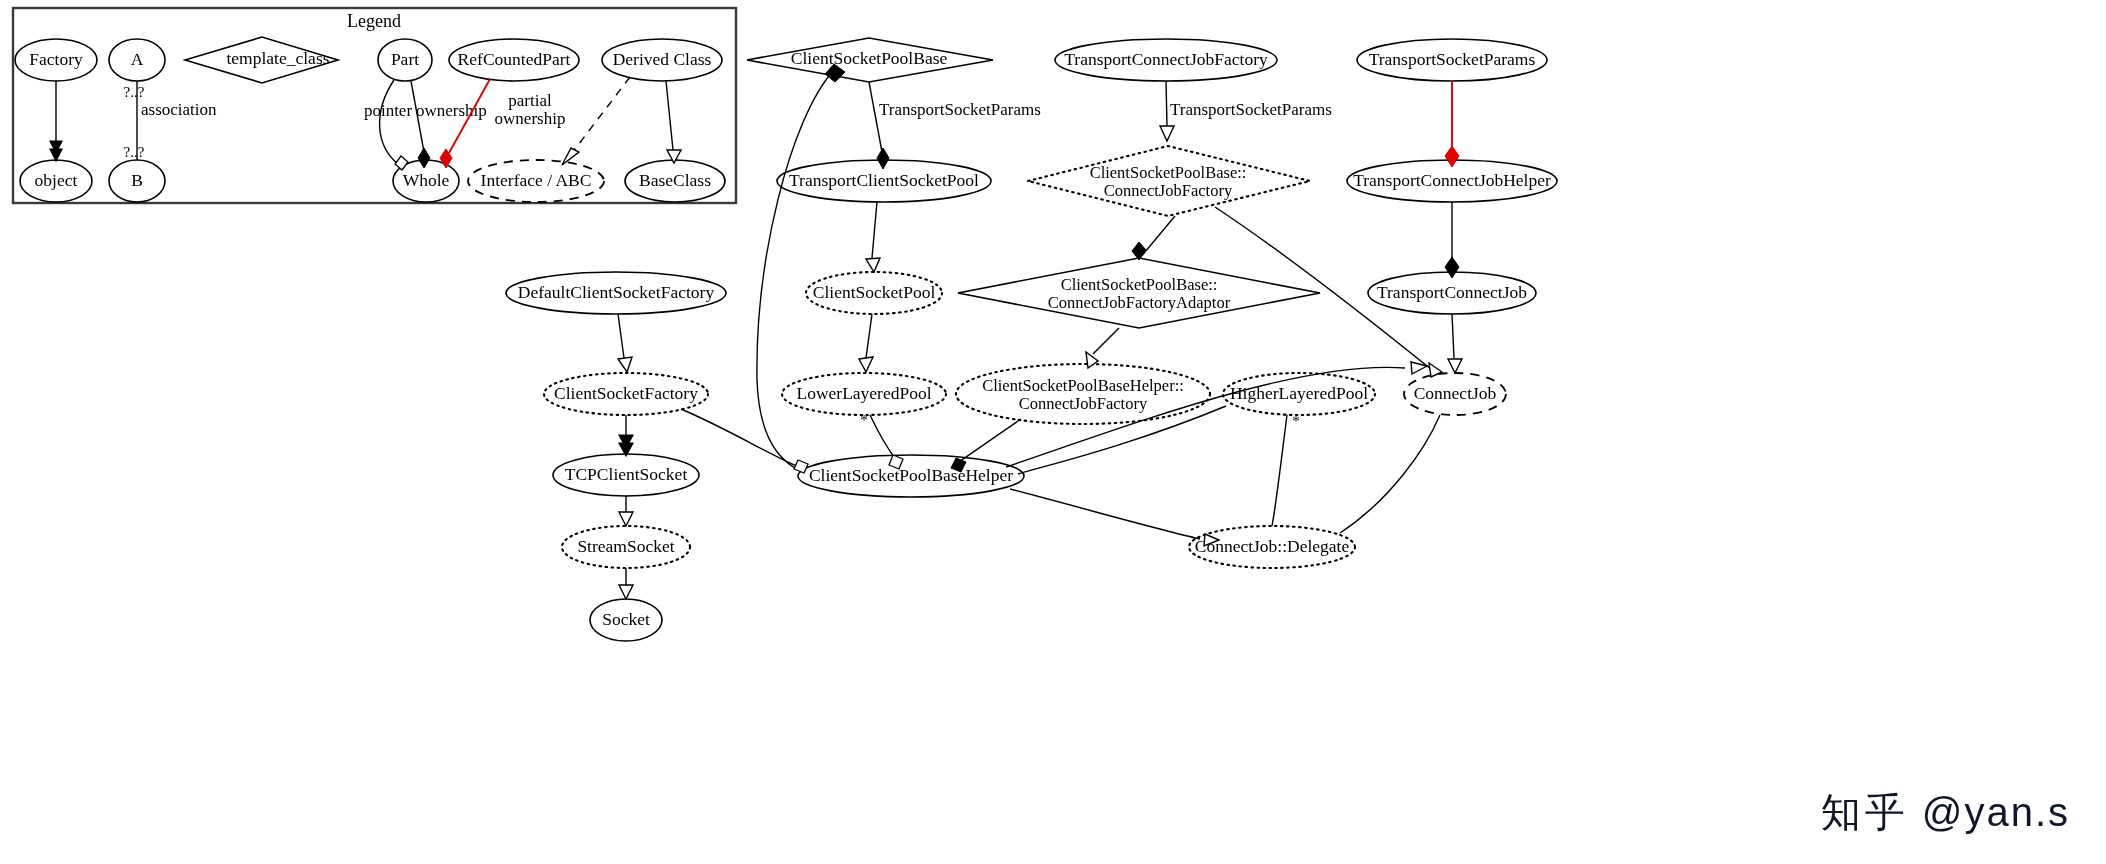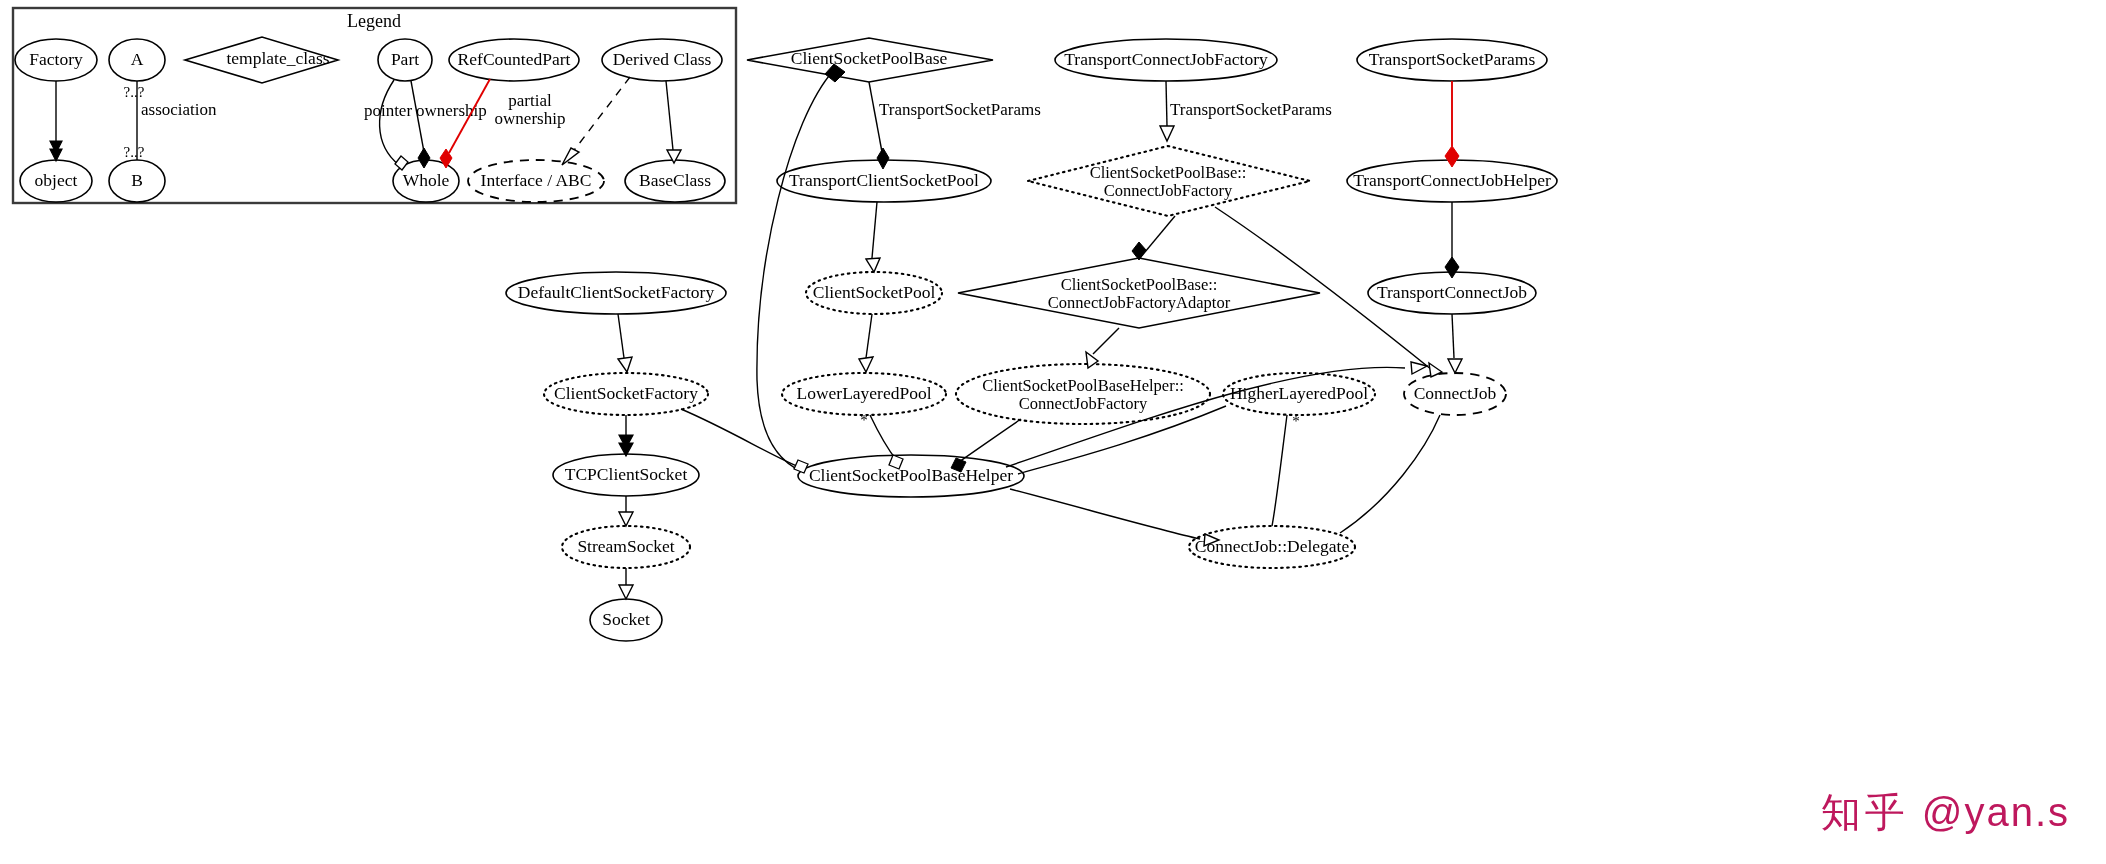--- a/index.html
+++ b/index.html
@@ -112,21 +112,21 @@
     font-size: 18px;
     fill: #000000;
     text-anchor: middle;
   }
   .watermark {
     position: absolute;
     right: 36px;
     bottom: 24px;
     font-family: "Liberation Sans", sans-serif;
     font-size: 40px;
-    color: #be185d;
+    color: #0f172a;
     letter-spacing: 2px;
     user-select: none;
     white-space: nowrap;
   }
   .watermark .zh {
     font-family: "DejaVu Sans", sans-serif;
     letter-spacing: 4px;
   }
 </style>
 </head>

